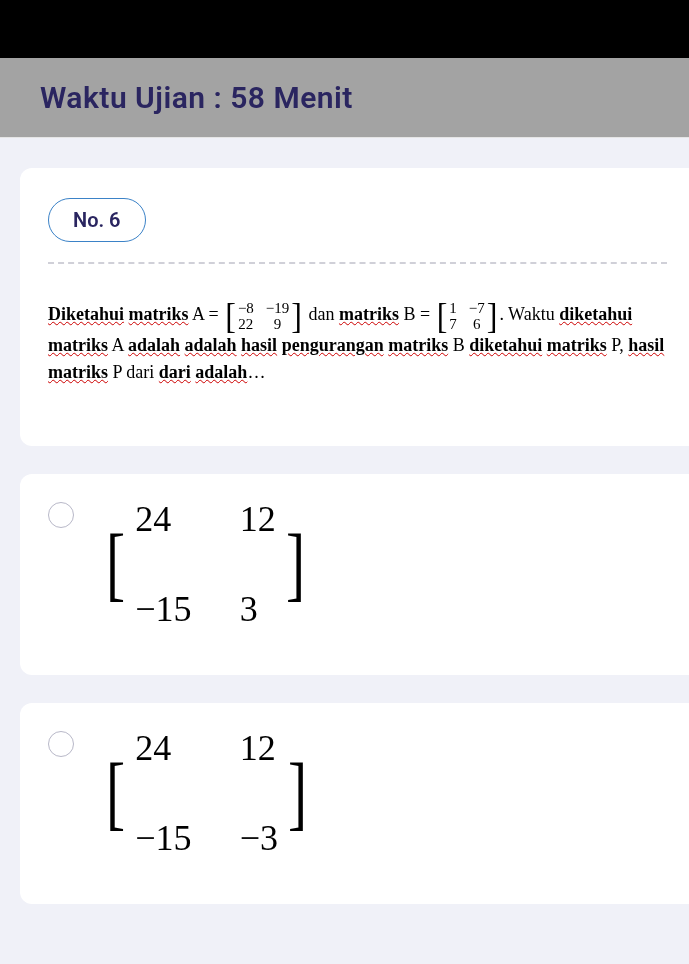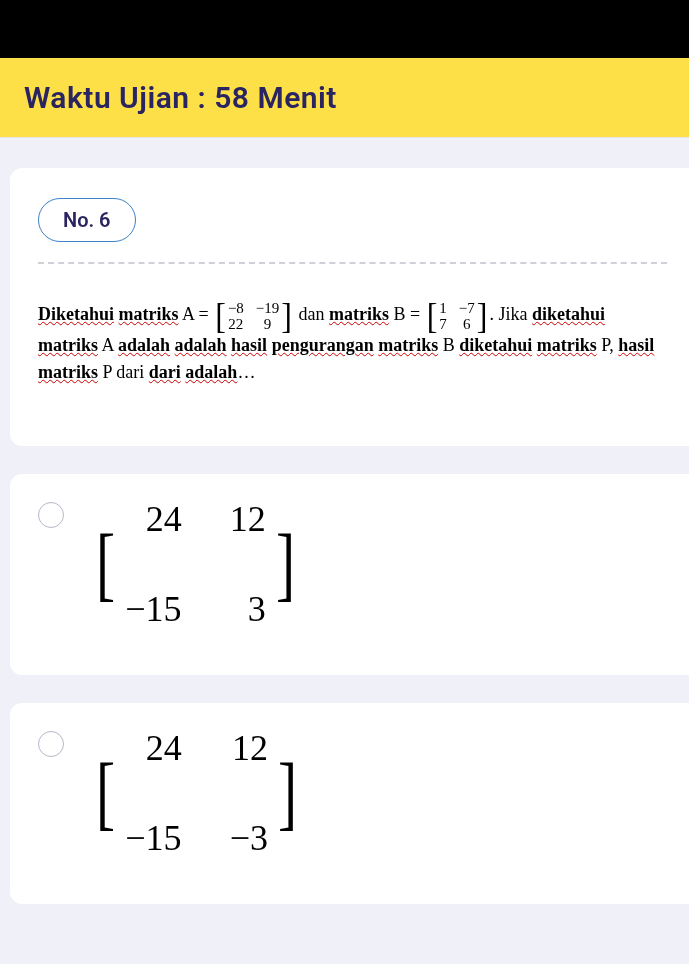--- a/index.html
+++ b/index.html
@@ -13,32 +13,32 @@
       width: 689px;
       height: 964px;
       overflow: hidden;
     }
     .top-black-bar {
       width: 100%;
       height: 58px;
       background: #000;
     }
     .timer-bar {
-      background: #fde047;
-      padding: 22px 24px;
+      background: #a3a3a3;
+      padding: 22px 40px;
       border-bottom: 1px solid #e5e5e5;
     }
     .timer-text {
       font-size: 30px;
       font-weight: 600;
       color: #2a2560;
       letter-spacing: 0.5px;
     }
     .content-area {
-      padding: 30px 0 0 10px;
+      padding: 30px 0 0 20px;
     }
     .question-card {
       background: #fff;
       border-radius: 12px 0 0 12px;
       padding: 30px 22px 60px 28px;
       margin-bottom: 28px;
     }
     .question-number {
       display: inline-block;
       border: 1.5px solid #3b82c7;
@@ -121,21 +121,20 @@
       font-family: 'Times New Roman', serif;
       transform: scaleX(0.7);
     }
     .matrix-cells-lg {
       display: inline-grid;
       grid-template-columns: auto auto;
       column-gap: 40px;
       row-gap: 4px;
       font-size: 36px;
       line-height: 42px;
-      text-align: right;
       padding: 0 6px;
       gap: 48px;
     }
   </style>
 </head>
 <body>
 
 <div class="top-black-bar"></div>
 
 <div class="timer-bar">
@@ -166,21 +165,21 @@
       <span>B =</span>
       <span class="matrix-inline">
         <span class="bracket">[</span>
         <span class="matrix-cells-sm">
           <span>1</span>
           <span>−7</span>
           <span>7</span>
           <span>6</span>
         </span>
         <span class="bracket">]</span>
-      </span><span>. Jika</span>
+      </span><span>. Waktu</span>
       <span class="wavy">diketahui</span>
       <span class="wavy">matriks</span>
       <span>A</span>
       <span class="wavy">adalah</span>
       <span class="wavy">adalah</span>
       <span class="wavy">hasil</span>
       <span class="wavy">pengurangan</span>
       <span class="wavy">matriks</span>
       <span>B</span>
       <span class="wavy">diketahui</span>

